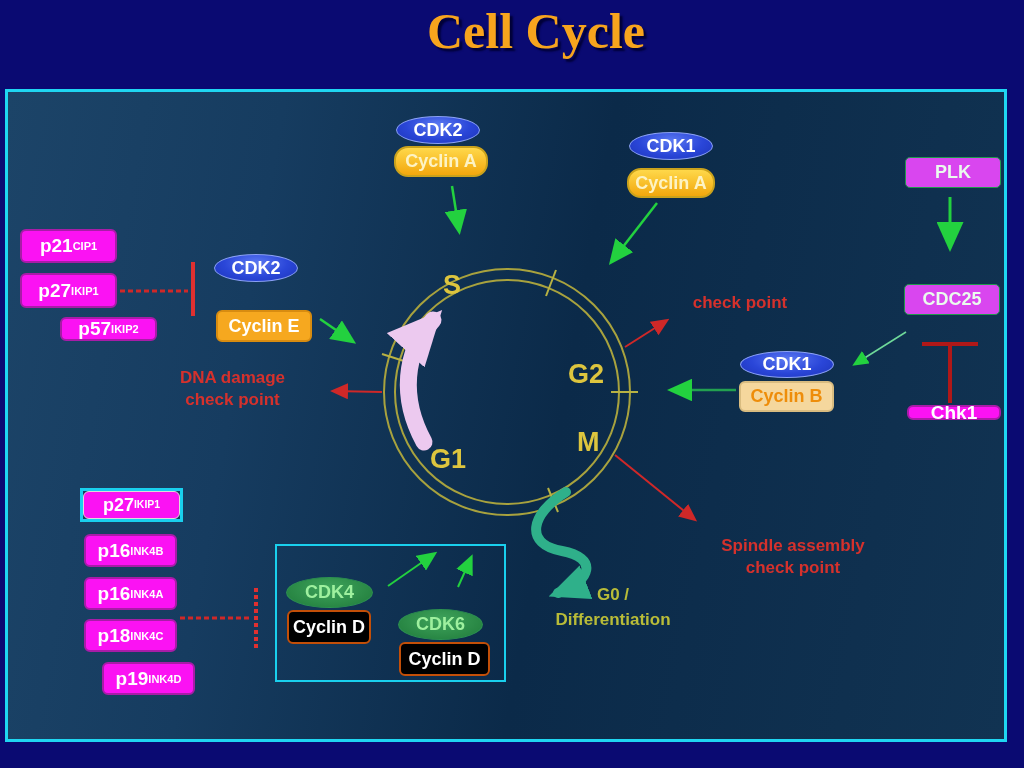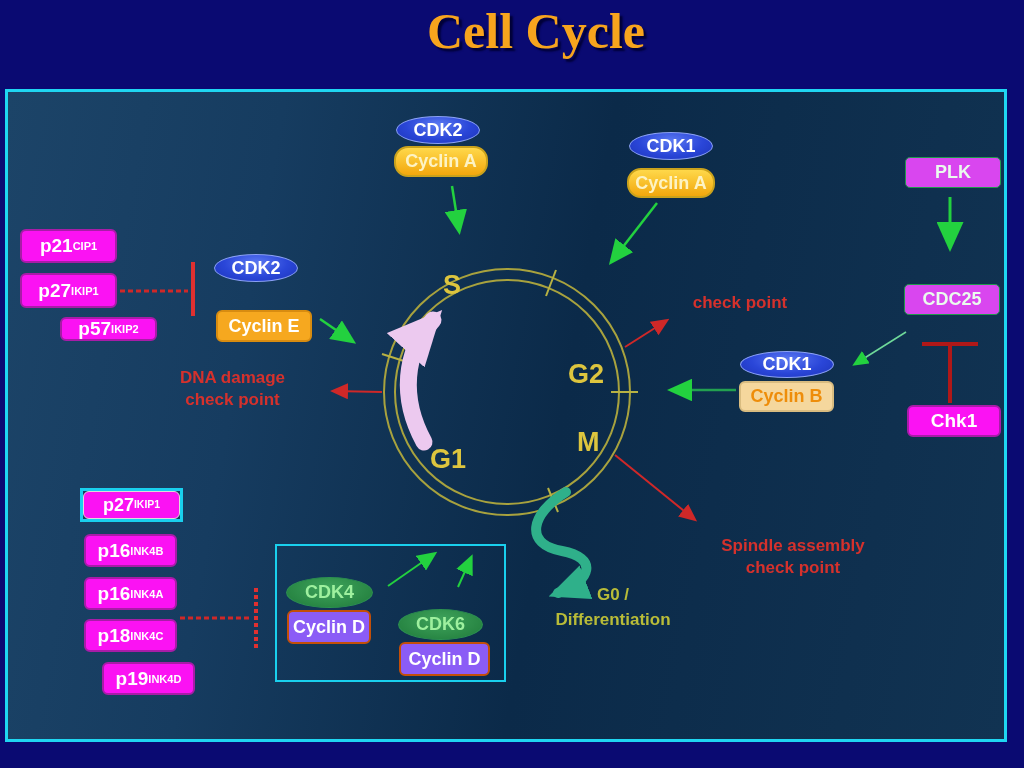--- a/index.html
+++ b/index.html
@@ -17,21 +17,21 @@
   .ellipse-blue{background:radial-gradient(ellipse at 50% 30%,#5b79f2 0%,#2a46d8 55%,#1c33b8 100%);
         border:1px solid #8aa0f5;border-radius:50%;font-size:18px;}
   .box-gold{background:linear-gradient(#ffd84a,#f2a70d);border:2px solid #caa21c;border-radius:14px;
         color:#fdf3c4;font-size:18px;}
   .box-orange{background:#f6a81f;border:2px solid #d88c10;border-radius:6px;font-size:18px;margin-top:24px;}
   .box-wheat{background:#f5d79d;border:2px solid #d9bc80;border-radius:6px;color:#ee8d0a;font-size:18px;}
   .box-green{background:#d946ef;border:1px solid #1f9a4d;border-radius:5px;font-size:18px;color:#eafced;}
   .box-magenta{background:#fb12f3;border:2px solid #a81ca8;border-radius:6px;font-size:19px;}
   .ellipse-green{background:radial-gradient(ellipse at 50% 35%,#3fa45c,#1f7a3a);border-radius:50%;
         color:#9ef09e;font-size:18px;border:1px solid #2c9150;}
-  .box-red{background:#8b5cf6;border:2px solid #c34f08;border-radius:6px;font-size:18px;}
+  .box-red{background:#000000;border:2px solid #c34f08;border-radius:6px;font-size:18px;}
   .frame-cyan{position:absolute;box-sizing:border-box;border:3px solid #19d0ee;}
   .group-frame{position:absolute;box-sizing:border-box;border:2px solid #19d0ee;}
   .inner-fill{width:100%;height:100%;border:1px solid #dcdcdc;}
   sup{font-size:0.58em;vertical-align:super;line-height:0;}
   .phase{position:absolute;color:#ddc53e;font-weight:bold;font-size:27px;}
   .cktext{position:absolute;color:#d5312c;font-weight:bold;font-size:17px;
           text-align:center;line-height:1.3;}
   .g0text{position:absolute;color:#b9bc38;font-weight:bold;font-size:17px;
           text-align:center;line-height:1.45;}
 </style>
@@ -106,21 +106,21 @@
   <div class="phase" style="left:430px;top:444px;">G1</div>
 
   <div class="node ellipse-blue" style="left:396px;top:116px;width:84px;height:28px;">CDK2</div>
   <div class="node box-gold" style="left:394px;top:146px;width:94px;height:31px;">Cyclin A</div>
 
   <div class="node ellipse-blue" style="left:629px;top:132px;width:84px;height:28px;">CDK1</div>
   <div class="node box-gold" style="left:627px;top:168px;width:88px;height:30px;">Cyclin A</div>
 
   <div class="node box-green" style="left:905px;top:157px;width:96px;height:31px;">PLK</div>
   <div class="node box-green" style="left:904px;top:284px;width:96px;height:31px;">CDC25</div>
-  <div class="node box-magenta" style="left:907px;top:405px;width:94px;height:32px;">Chk1</div>
+  <div class="node box-magenta" style="left:907px;top:405px;width:94px;height:15px;">Chk1</div>
 
   <div class="node ellipse-blue" style="left:740px;top:351px;width:94px;height:27px;">CDK1</div>
   <div class="node box-wheat" style="left:739px;top:381px;width:95px;height:31px;">Cyclin B</div>
 
   <div class="node ellipse-blue" style="left:214px;top:254px;width:84px;height:28px;">CDK2</div>
   <div class="node box-orange" style="left:216px;top:286px;width:96px;height:32px;">Cyclin E</div>
 
   <div class="node box-magenta" style="left:20px;top:229px;width:97px;height:34px;">
     <span>p21</span>
       <sup>CIP1</sup>

